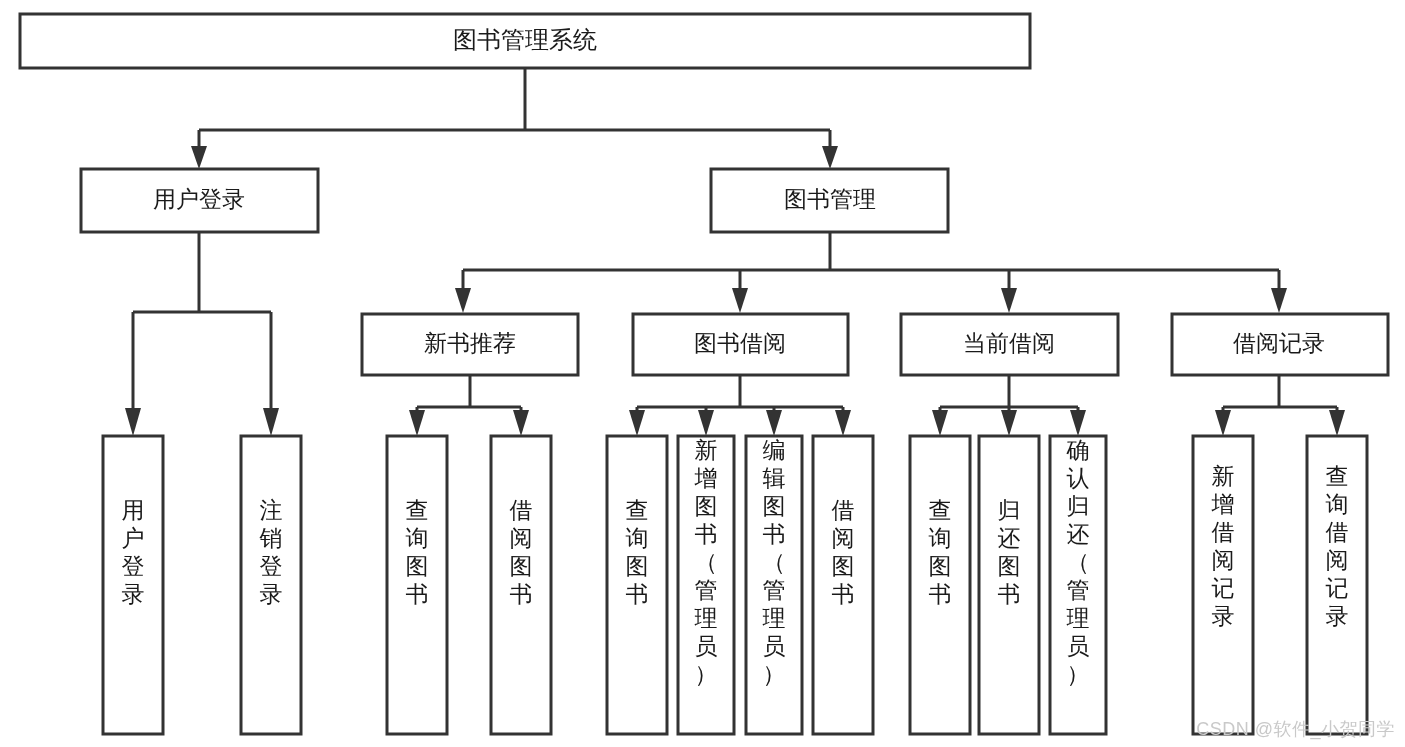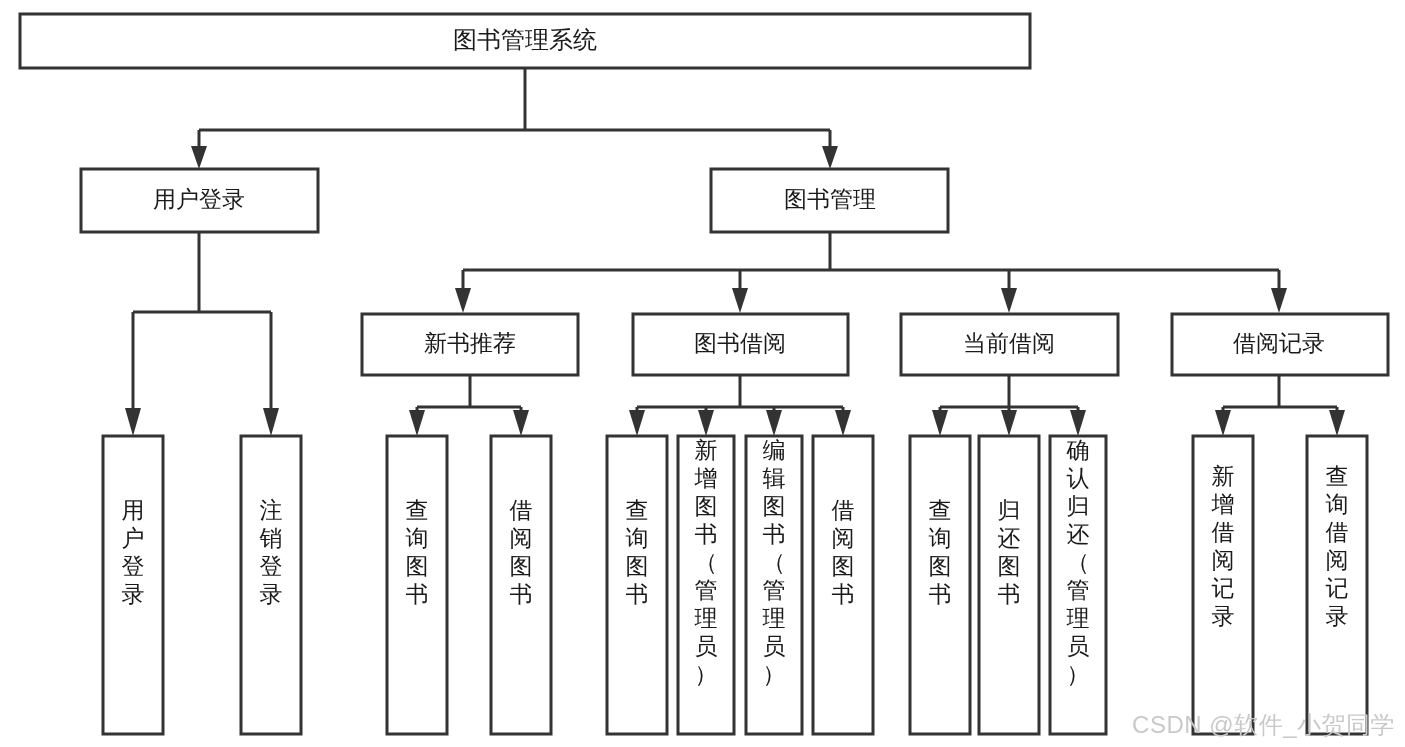--- a/index.html
+++ b/index.html
@@ -52,21 +52,21 @@
   }
   .arrowhead {
     fill: #333333;
     stroke: none;
   }
   .watermark {
     position: absolute;
     right: 10px;
     bottom: 6px;
     font-family: "Liberation Sans", "DejaVu Sans", sans-serif;
-    font-size: 24px;
+    font-size: 18px;
     color: #c9c9c9;
     white-space: nowrap;
     letter-spacing: 0.5px;
   }
 </style>
 </head>
 <body>
 
 <div id="diagram-root">
   <svg class="flow" viewBox="0 0 1405 747" xmlns="http://www.w3.org/2000/svg">

